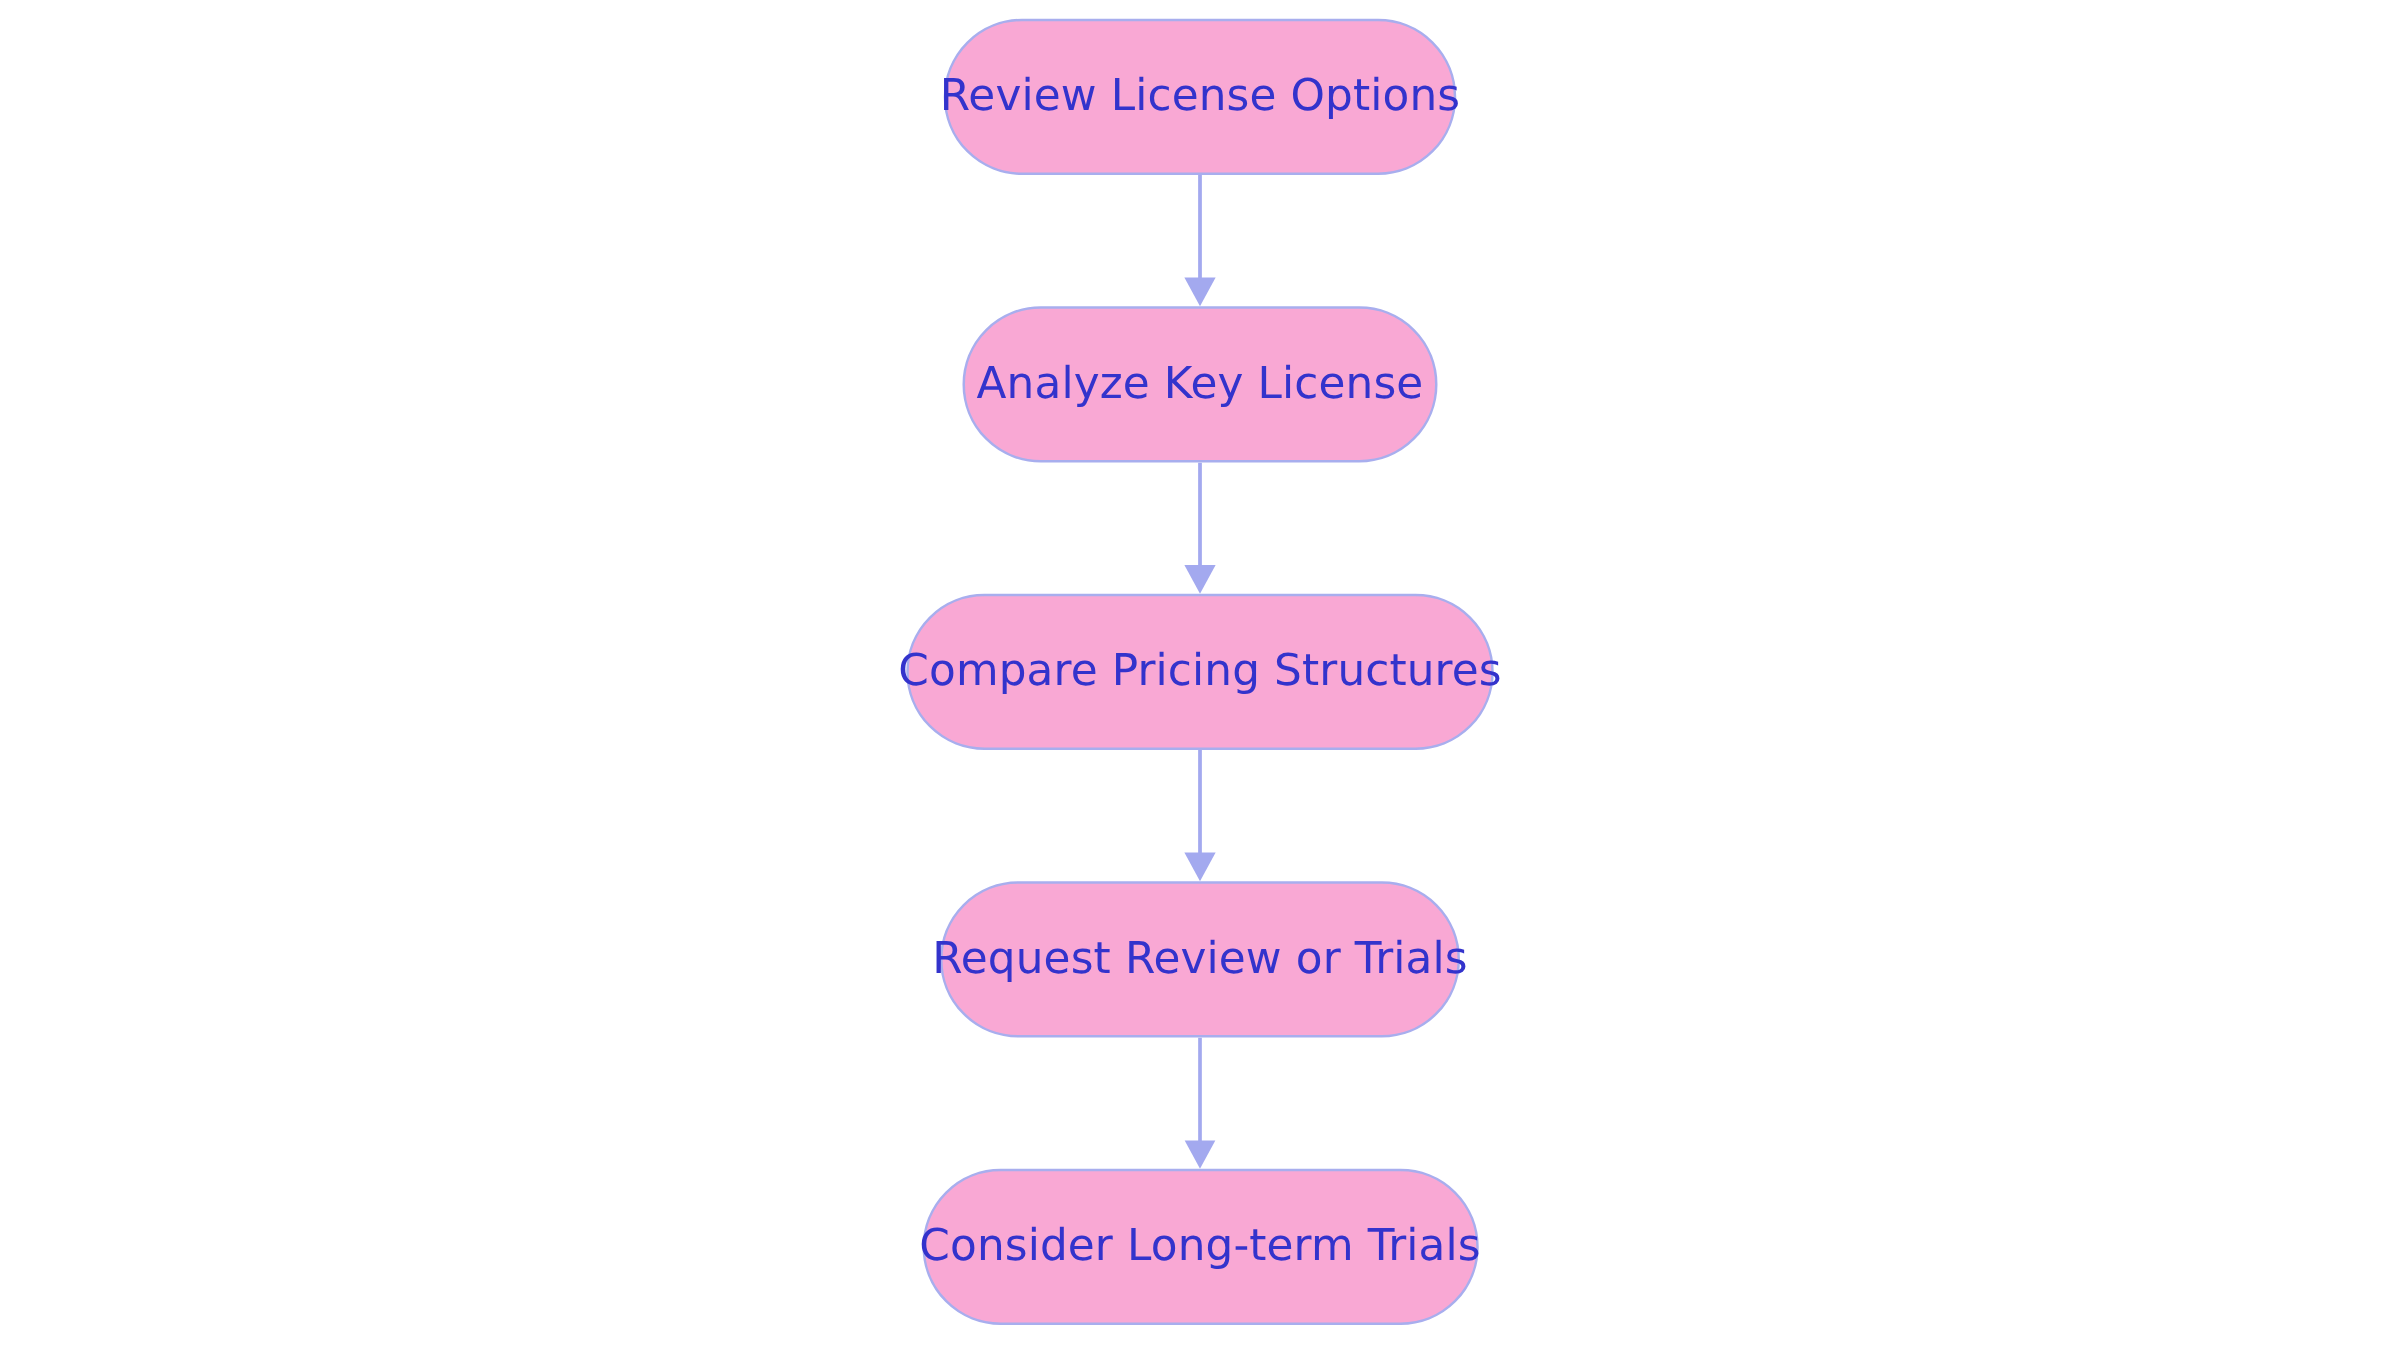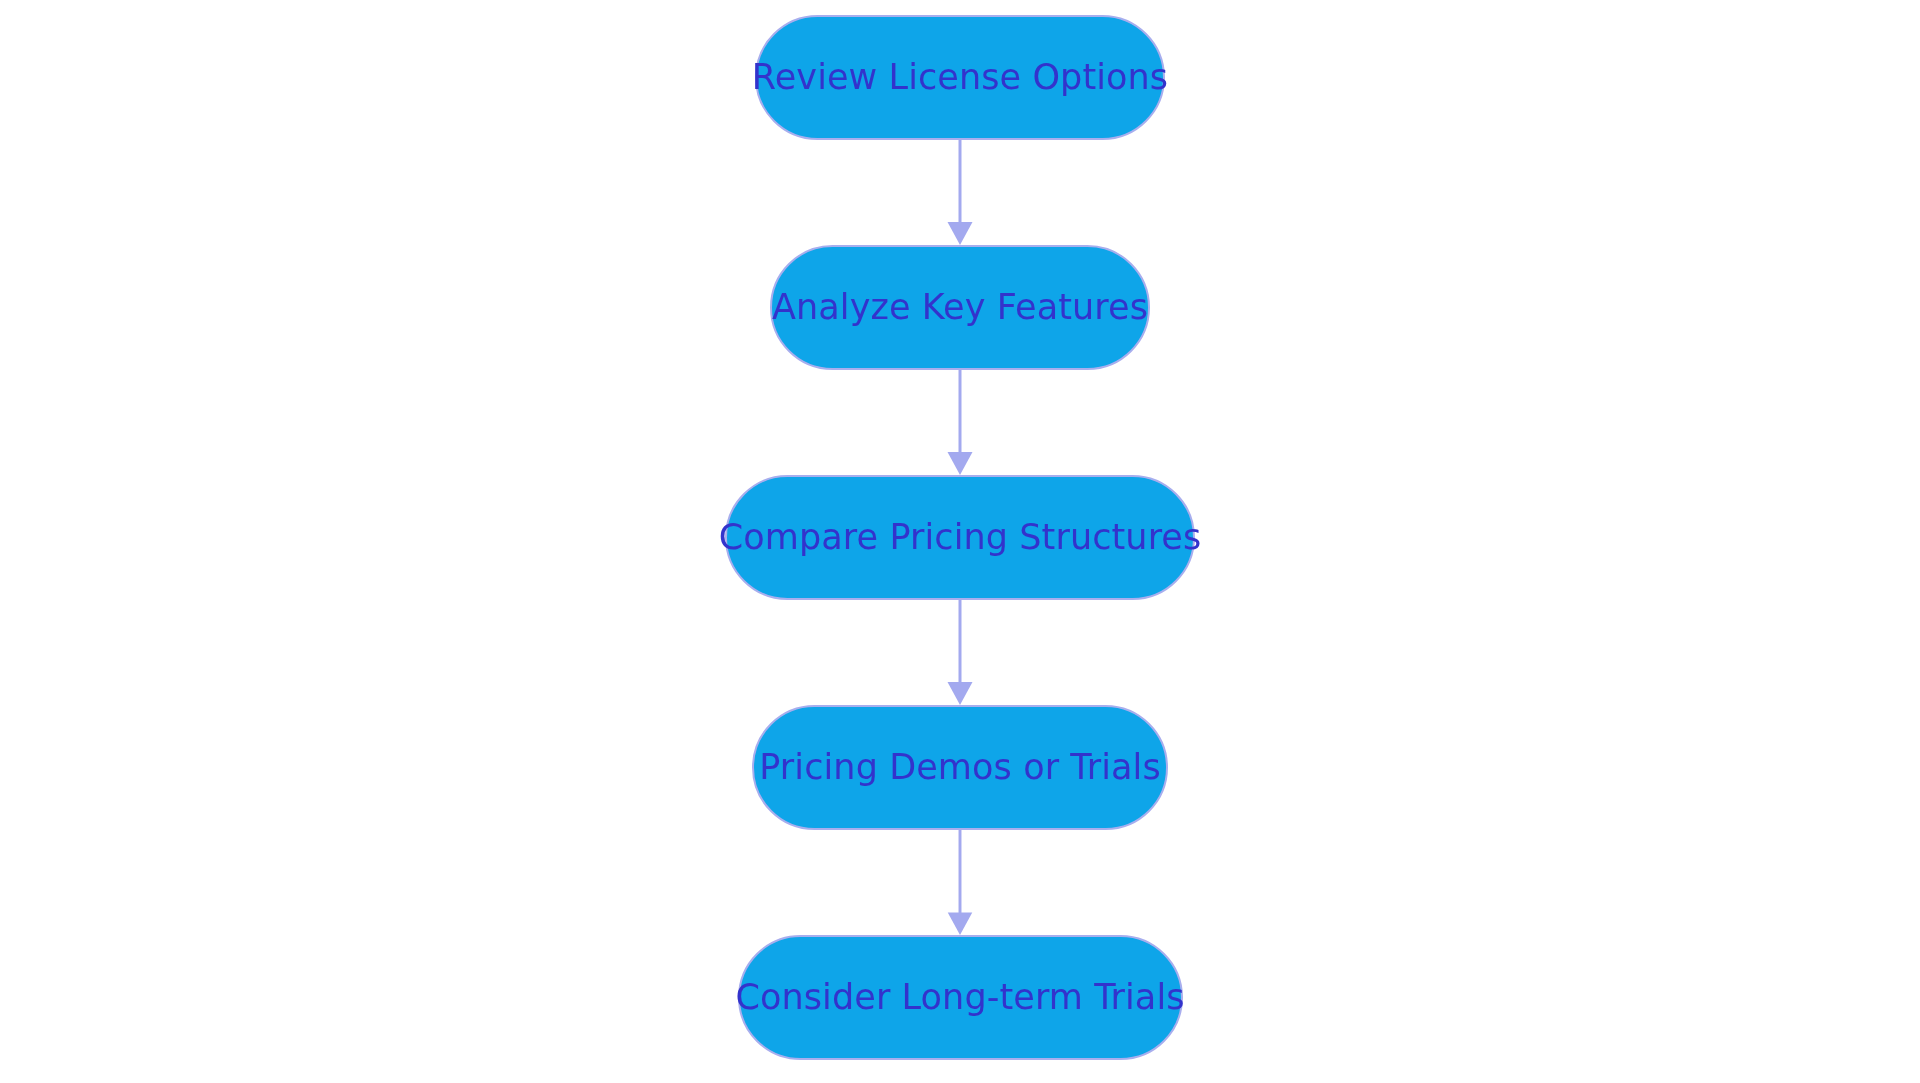--- a/index.html
+++ b/index.html
@@ -31,21 +31,21 @@
     display: flex;
     flex-direction: column;
     align-items: center;
     justify-content: flex-start;
   }
 
   .node {
     box-sizing: border-box;
     height: 125px;
     border-radius: 62.5px;
-    background: #0ea5e9;
+    background: #f9a8d4;
     border: 2px solid #a8aeee;
     display: flex;
     align-items: center;
     justify-content: center;
     flex: 0 0 auto;
   }
 
   .node-label {
     color: #3333cc;
     font-size: 35px;
@@ -86,21 +86,21 @@
     </div>
 
     <div class="connector">
       <svg viewBox="0 0 40 105" xmlns="http://www.w3.org/2000/svg" aria-hidden="true">
         <line x1="20" y1="0" x2="20" y2="83" stroke="#a3a9ef" stroke-width="3"></line>
         <polygon points="7.5,82 32.5,82 20,105" fill="#a3a9ef"></polygon>
       </svg>
     </div>
 
     <div class="node node-2">
-      <span class="node-label">Analyze Key Features</span>
+      <span class="node-label">Analyze Key License</span>
     </div>
 
     <div class="connector">
       <svg viewBox="0 0 40 105" xmlns="http://www.w3.org/2000/svg" aria-hidden="true">
         <line x1="20" y1="0" x2="20" y2="83" stroke="#a3a9ef" stroke-width="3"></line>
         <polygon points="7.5,82 32.5,82 20,105" fill="#a3a9ef"></polygon>
       </svg>
     </div>
 
     <div class="node node-3">
@@ -108,21 +108,21 @@
     </div>
 
     <div class="connector">
       <svg viewBox="0 0 40 105" xmlns="http://www.w3.org/2000/svg" aria-hidden="true">
         <line x1="20" y1="0" x2="20" y2="83" stroke="#a3a9ef" stroke-width="3"></line>
         <polygon points="7.5,82 32.5,82 20,105" fill="#a3a9ef"></polygon>
       </svg>
     </div>
 
     <div class="node node-4">
-      <span class="node-label">Pricing Demos or Trials</span>
+      <span class="node-label">Request Review or Trials</span>
     </div>
 
     <div class="connector">
       <svg viewBox="0 0 40 107" xmlns="http://www.w3.org/2000/svg" aria-hidden="true">
         <line x1="20" y1="0" x2="20" y2="85" stroke="#a3a9ef" stroke-width="3"></line>
         <polygon points="7.5,84 32.5,84 20,107" fill="#a3a9ef"></polygon>
       </svg>
     </div>
 
     <div class="node node-5">

